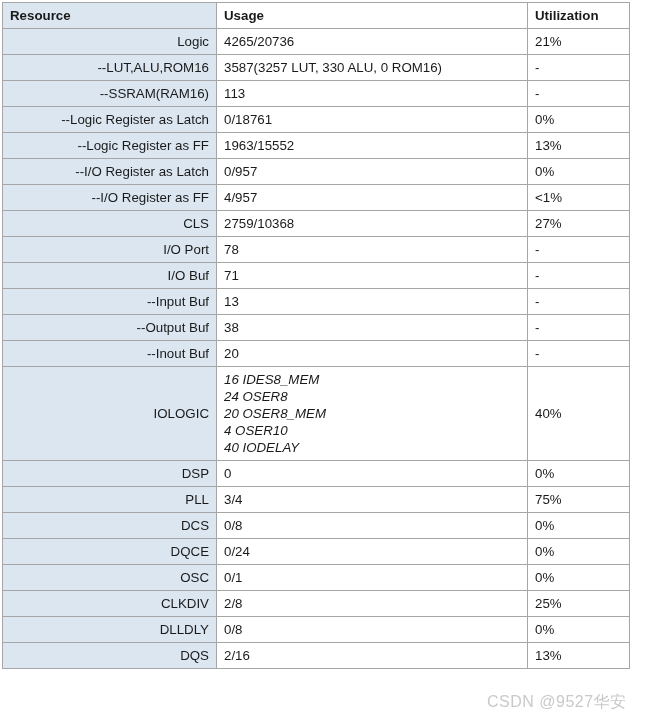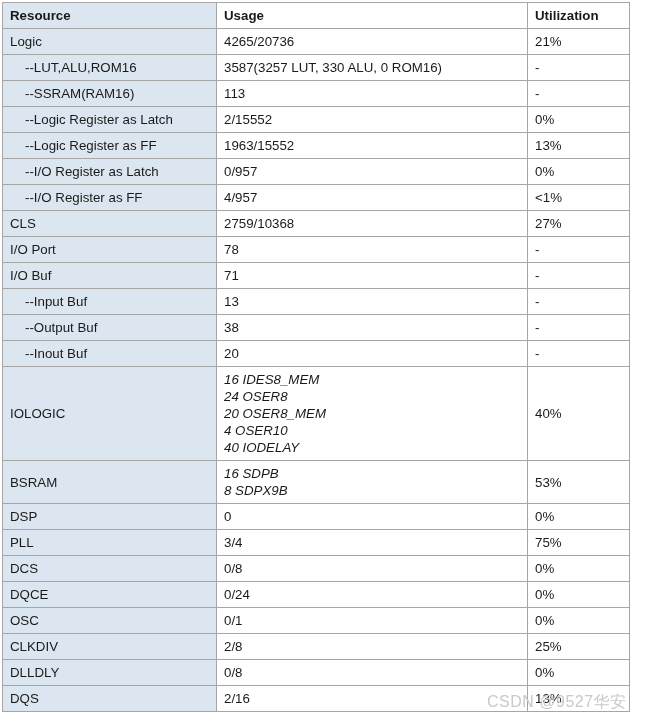--- a/index.html
+++ b/index.html
@@ -46,20 +46,21 @@
     font-weight: bold;
     background: #dce6f1;
     height: 19px;
   }
   table.resource-table th.th-usage,
   table.resource-table th.th-util {
     background: #ffffff;
   }
   table.resource-table td.col-resource {
     background: #dce6f1;
+    text-align: right;
   }
   table.resource-table tr.row-normal td { height: 25px; }
   table.resource-table td.indent {
     padding-left: 22px;
   }
   .multiline {
     white-space: pre-line;
     font-style: italic;
   }
   #watermark {
@@ -103,21 +104,21 @@
           <td class="col-usage">3587(3257 LUT, 330 ALU, 0 ROM16)</td>
           <td class="col-util">-</td>
         </tr>
         <tr class="row-normal">
           <td class="col-resource indent">--SSRAM(RAM16)</td>
           <td class="col-usage">113</td>
           <td class="col-util">-</td>
         </tr>
         <tr class="row-normal">
           <td class="col-resource indent">--Logic Register as Latch</td>
-          <td class="col-usage">2/15552</td>
+          <td class="col-usage">0/18761</td>
           <td class="col-util">0%</td>
         </tr>
         <tr class="row-normal">
           <td class="col-resource indent">--Logic Register as FF</td>
           <td class="col-usage">1963/15552</td>
           <td class="col-util">13%</td>
         </tr>
         <tr class="row-normal">
           <td class="col-resource indent">--I/O Register as Latch</td>
           <td class="col-usage">0/957</td>
@@ -161,26 +162,20 @@
         <tr class="row-normal">
           <td class="col-resource">IOLOGIC</td>
           <td class="col-usage multiline">16 IDES8_MEM
 24 OSER8
 20 OSER8_MEM
 4 OSER10
 40 IODELAY</td>
           <td class="col-util">40%</td>
         </tr>
         <tr class="row-normal">
-          <td class="col-resource">BSRAM</td>
-          <td class="col-usage multiline">16 SDPB
-8 SDPX9B</td>
-          <td class="col-util">53%</td>
-        </tr>
-        <tr class="row-normal">
           <td class="col-resource">DSP</td>
           <td class="col-usage">0</td>
           <td class="col-util">0%</td>
         </tr>
         <tr class="row-normal">
           <td class="col-resource">PLL</td>
           <td class="col-usage">3/4</td>
           <td class="col-util">75%</td>
         </tr>
         <tr class="row-normal">

